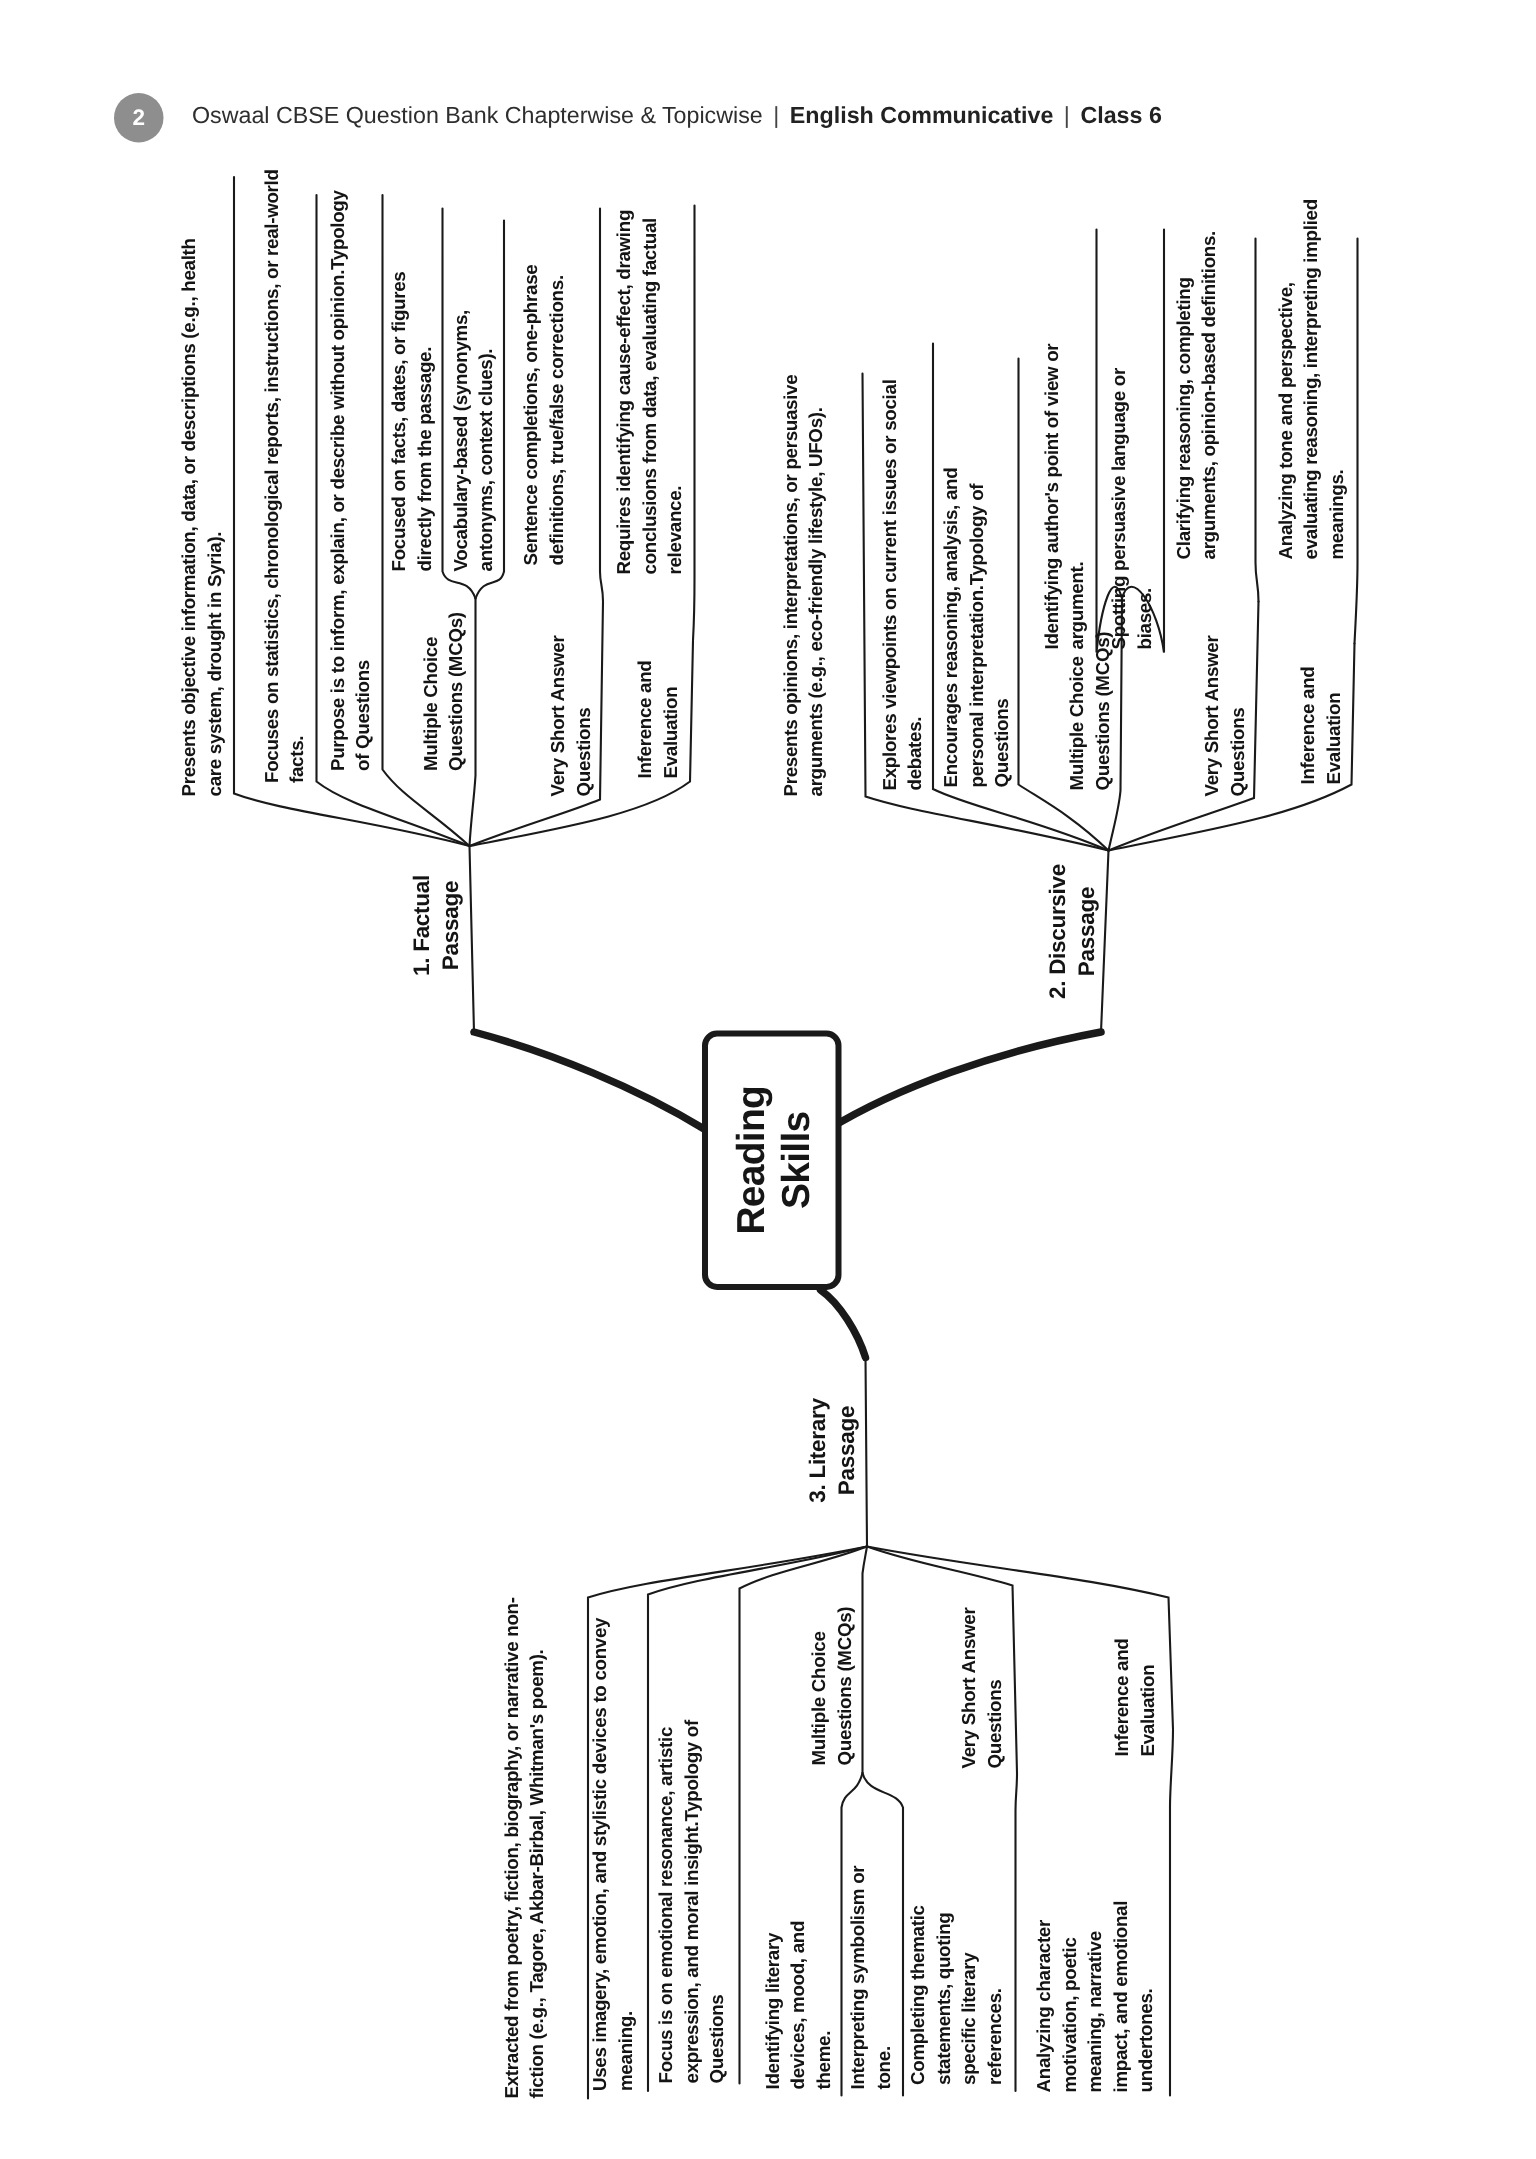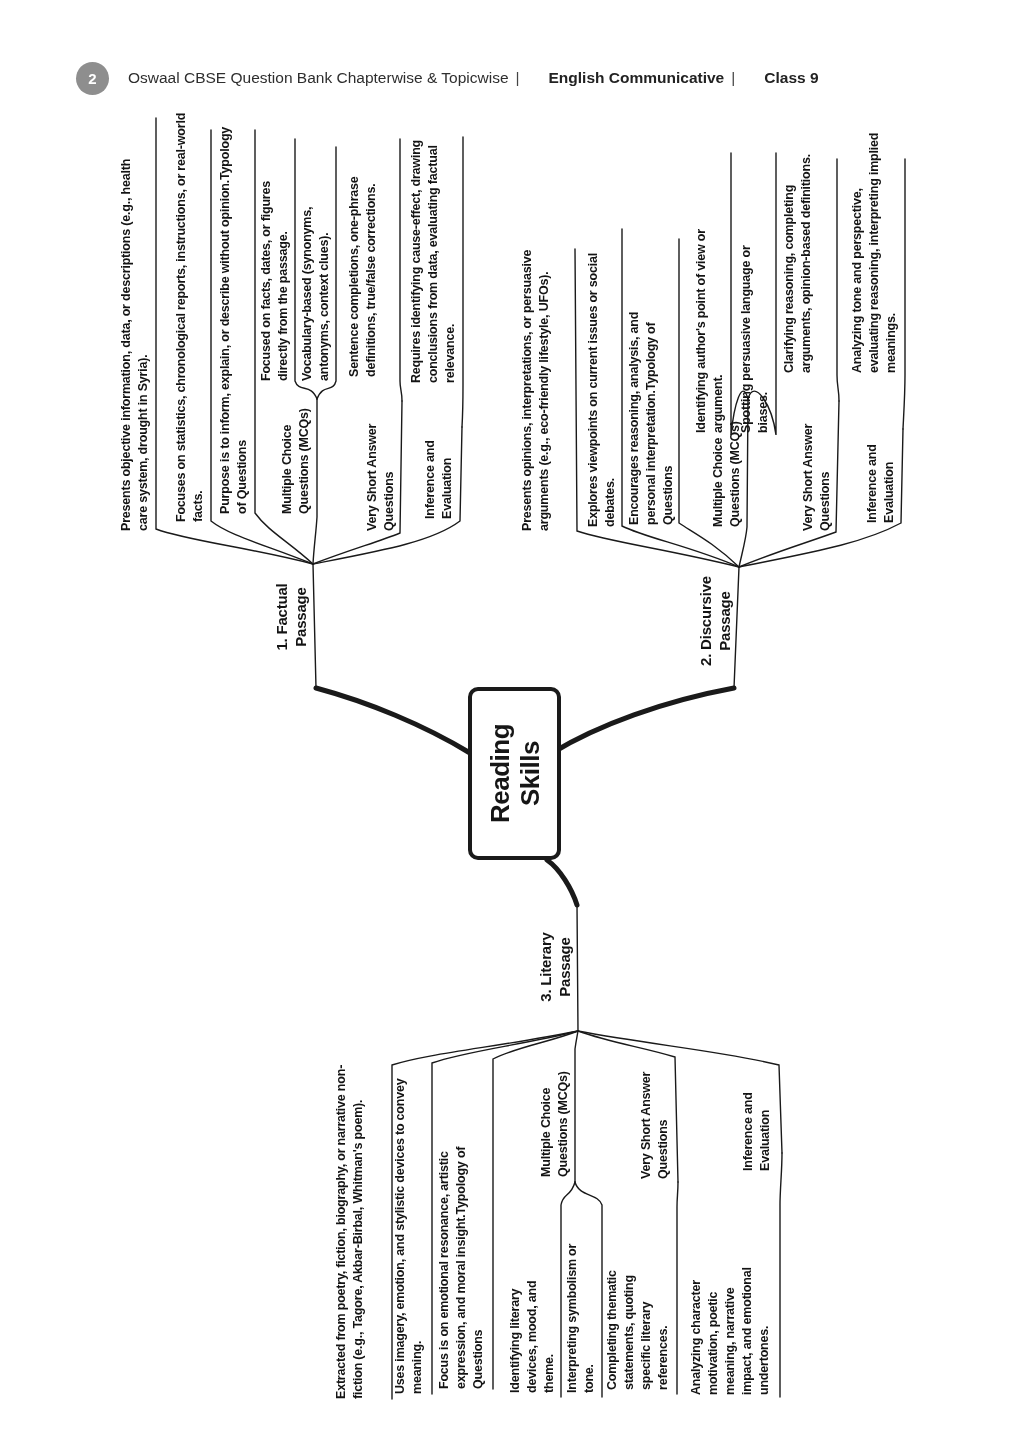--- a/index.html
+++ b/index.html
@@ -5,21 +5,21 @@
   html,body{margin:0;padding:0;background:#fff;}
   #page{position:relative;width:1024px;height:1439px;background:#fff;overflow:hidden;
         font-family:"Liberation Sans",sans-serif;color:#111;}
   
   #header{position:absolute;left:0;top:58px;width:1024px;height:48px;}
   .pgnum{position:absolute;left:76px;top:4px;width:33px;height:33px;border-radius:50%;
          background:#8e8e8e;color:#fff;font-weight:700;font-size:15px;
          display:flex;align-items:center;justify-content:center;}
   .booktitle{position:absolute;left:128px;top:11px;font-size:15.5px;color:#2e2e2e;
              letter-spacing:0px;white-space:nowrap;}
-  .booktitle b{font-weight:700;color:#222;margin-left:22px;}
+  .booktitle b{font-weight:700;color:#222;}
   .booktitle .sep{margin:0 7px;font-weight:400;color:#444;}
   
   #map{position:absolute;left:-150px;top:265px;width:1324px;height:1024px;
        transform:rotate(-90deg);transform-origin:50% 50%;}
   #map svg{position:absolute;left:0;top:0;}
   .node{position:absolute;font-weight:700;font-size:12.5px;line-height:17px;
         letter-spacing:-0.2px;color:#141414;}
   .blabel{position:absolute;font-weight:700;font-size:15px;line-height:19px;
           letter-spacing:-0.2px;color:#141414;text-align:center;}
   #centerbox{position:absolute;left:579px;top:468px;width:165px;height:85px;
@@ -27,21 +27,21 @@
              display:flex;align-items:center;justify-content:center;text-align:center;
              font-weight:700;font-size:26px;line-height:30px;letter-spacing:-0.5px;color:#161616;}
 </style>
 </head>
 <body>
 
 <div id="page">
 
   <div id="header">
     <div class="pgnum">2</div>
-    <div class="booktitle"><span>Oswaal CBSE Question Bank Chapterwise &amp; Topicwise</span><span class="sep">|</span><b>English Communicative</b><span class="sep">|</span><b>Class 9</b></div>
+    <div class="booktitle"><span>Oswaal CBSE Question Bank Chapterwise &amp; Topicwise</span><span class="sep">|</span><b>English Communicative</b><span class="sep">|</span><b>Class 6</b></div>
   </div>
 
   <div id="map">
 
     <svg width="1324" height="1024" viewBox="0 0 1324 1024">
 
       <g stroke="#1a1a1a" fill="none" stroke-width="5" stroke-linecap="round">
         <path d="M686 470 C714 424 737 368 751 316"></path>
         <path d="M686 552 C714 598 738 664 751 734"></path>
         <path d="M579 547 C570 560 550 572 534 577"></path>

